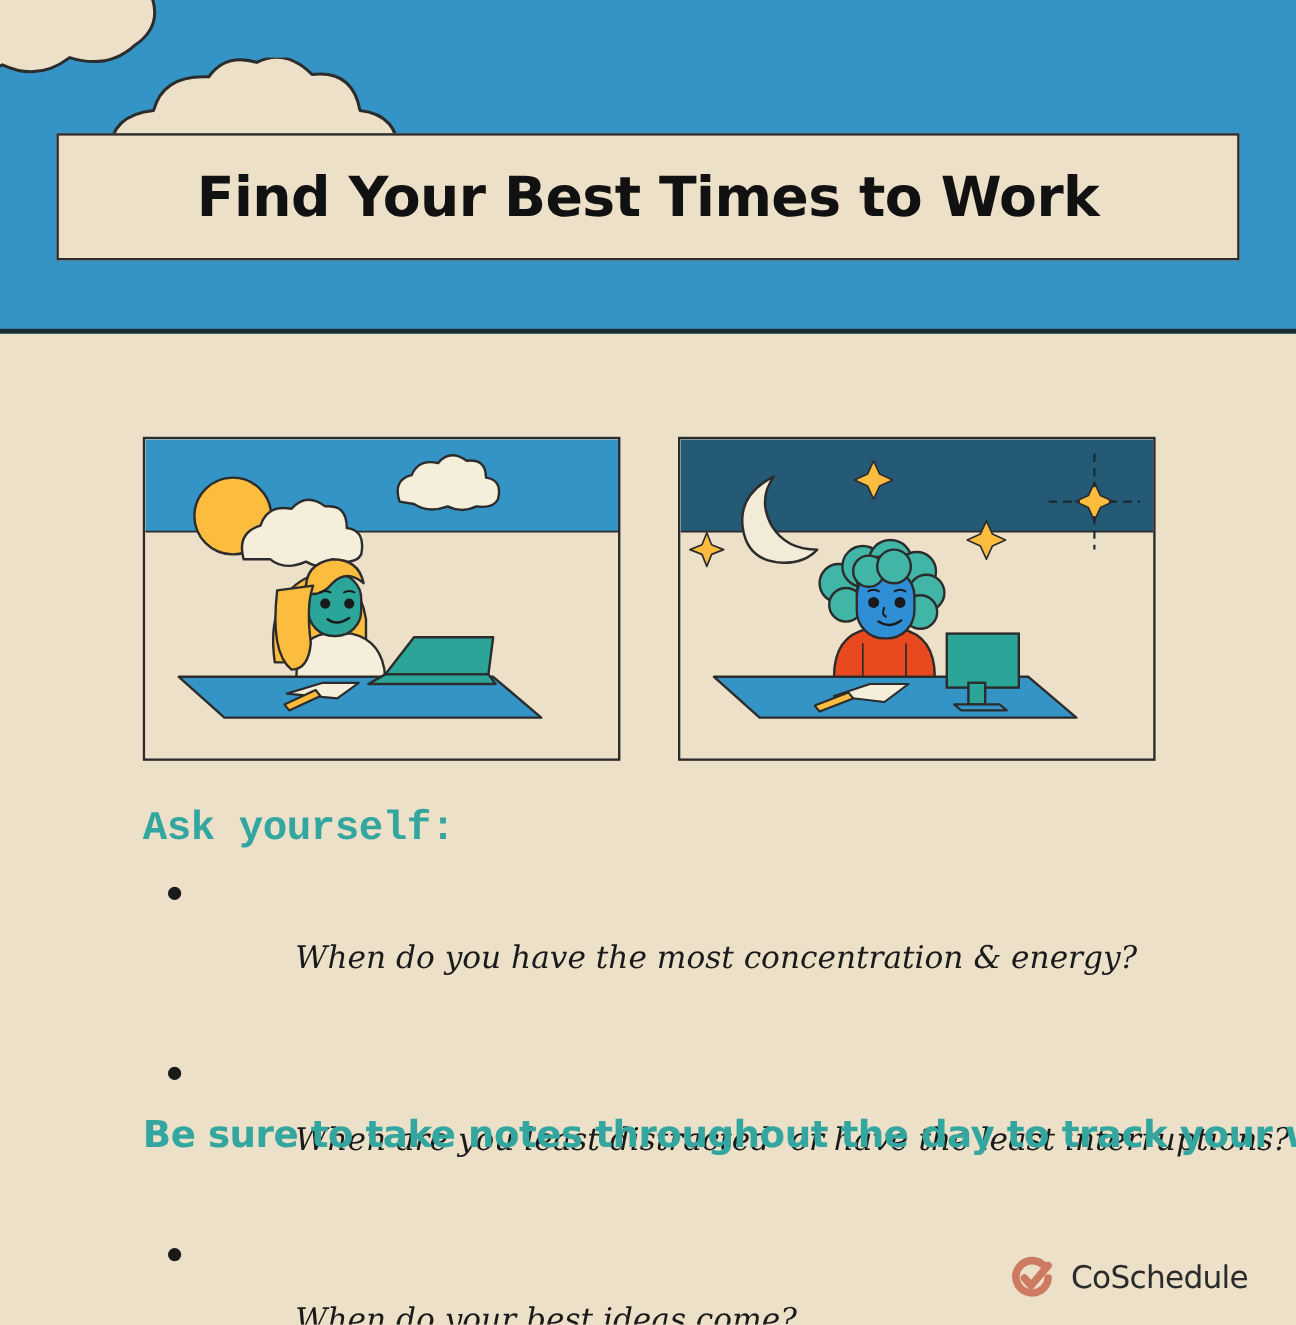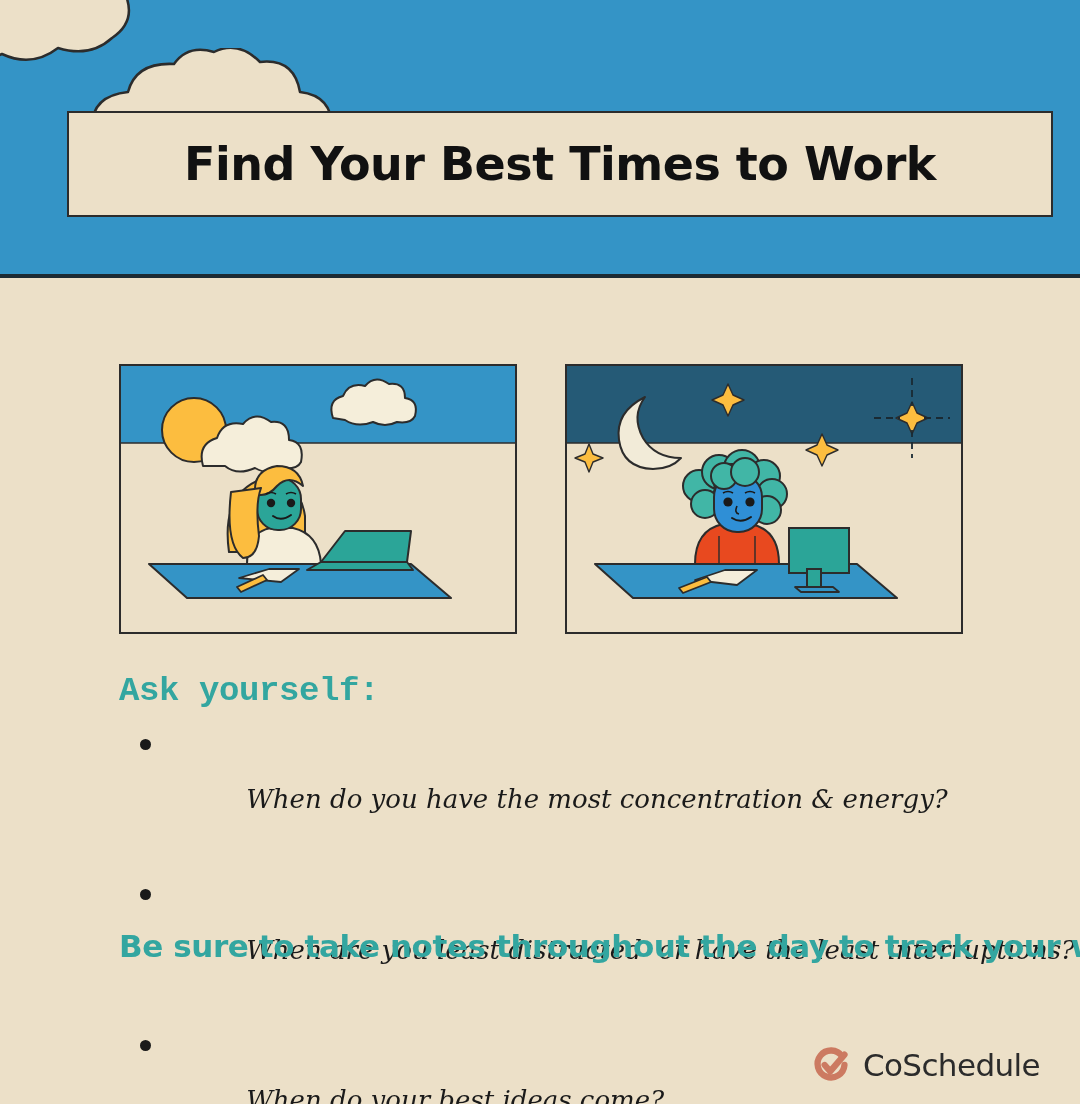--- a/index.html
+++ b/index.html
@@ -47,21 +47,20 @@
     left: 47px;
     top: 111px;
     width: 986px;
     height: 106px;
     background: #ece0c8;
     border: 2px solid #2c2c2c;
     display: flex;
     align-items: center;
     justify-content: center;
     z-index: 5;
-    margin-left: 20px;
   }
 
   .title-text {
     font-family: "DejaVu Sans", sans-serif;
     font-size: 46px;
     font-weight: bold;
     color: #111111;
     letter-spacing: -0.5px;
     white-space: nowrap;
   }
@@ -158,21 +157,21 @@
     bottom: 20px;
     display: flex;
     align-items: center;
     gap: 13px;
   }
 
   .logo-mark { width: 38px; height: 38px; display: block; }
 
   .logo-word {
     font-family: "DejaVu Sans", sans-serif;
-    font-size: 31px;
+    font-size: 26px;
     font-weight: normal;
     color: #2b2b2b;
     letter-spacing: -0.6px;
   }
 </style>
 </head>
 <body>
 
 <div class="page">
 

